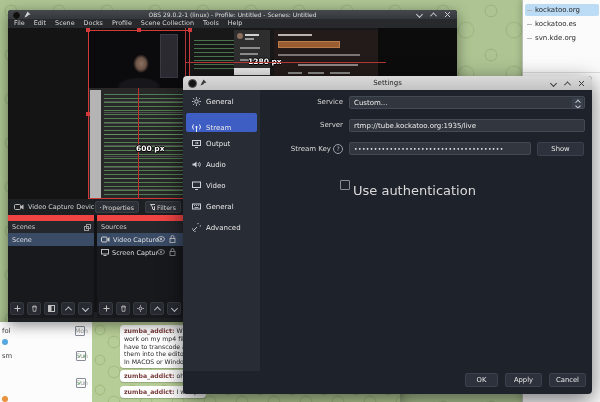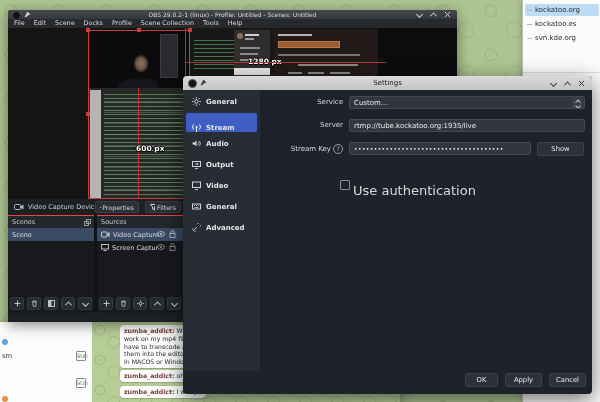--- a/index.html
+++ b/index.html
@@ -70,36 +70,36 @@
   .hdl{position:absolute;width:4px;height:4px;background:#d03a3a;}
   .vguide{position:absolute;left:130px;top:60px;width:1px;height:111px;background:#c03030;}
   .vline2{position:absolute;left:177px;top:0;width:1px;height:58px;background:#b03636;}
   .hline{position:absolute;left:177px;top:34px;width:201px;height:1px;background:#b03636;}
   .darkright{position:absolute;left:370px;top:0;width:79px;height:58px;background:#0c0c0c;}
   
   #ctxbar{position:absolute;left:0;top:189px;width:100%;height:16px;background:#1d2023;}
   #ctxbar .lbl{position:absolute;left:20px;top:4px;font-size:6.5px;color:#cfcfcf;white-space:nowrap;}
   .obtn{position:absolute;top:2px;height:12px;background:#2c3036;border:1px solid #3a3f46;border-radius:2px;
     display:flex;align-items:center;gap:2px;padding:0 4px;box-sizing:border-box;font-size:6.3px;color:#d5d5d5;}
-  .panel{position:absolute;top:205px;height:97px;background:#17191d;border-top:1px solid #ef4444;}
+  .panel{position:absolute;top:205px;height:97px;background:#17191d;border-top:6px solid #ef4444;}
   .phead{position:absolute;left:0;top:0;width:100%;height:12px;background:#24272c;font-size:6.5px;color:#c9c9c9;
     line-height:12px;padding-left:4px;box-sizing:border-box;}
   .prow{position:absolute;left:0;width:100%;height:13px;display:flex;align-items:center;gap:3px;
     padding-left:4px;box-sizing:border-box;font-size:6.5px;color:#dedede;white-space:nowrap;}
   .prow.sel{background:#3a4b66;}
   .ptool{position:absolute;left:2px;bottom:3px;display:flex;gap:3px;}
   .tbtn{width:12px;height:11px;background:#272b31;border:1px solid #34383f;border-radius:2px;
     display:flex;align-items:center;justify-content:center;}
   
   #dlg{left:183px;top:76px;width:409px;height:318px;background:#1e222a;border-radius:4px;box-shadow:0 6px 22px rgba(0,0,0,.55);}
   #dlg-tb{position:absolute;left:0;top:0;width:100%;height:14px;background:linear-gradient(#dadada,#c3c3c3);border-radius:4px 4px 0 0;}
   #dlg-tb .title{position:absolute;left:0;width:100%;text-align:center;font-size:7px;line-height:14px;color:#1c1c1c;}
   #dlg-nav{position:absolute;left:0;top:14px;width:77px;height:281px;background:#272c35;}
   .nitem{margin:2px 3px 0 3px;height:19px;display:flex;align-items:center;gap:5px;padding-left:6px;
-    border-radius:2px;font-size:7px;color:#e6e6e6;font-weight:bold;}
+    border-radius:2px;font-size:7px;color:#e6e6e6;}
   .nitem.sel{background:#3f5ec4;align-items:flex-end;}
   .flabel{position:absolute;left:78px;width:82px;text-align:right;font-size:7px;color:#d8d8d8;
     display:flex;justify-content:flex-end;align-items:center;gap:2px;}
   .ffield{position:absolute;left:166px;height:13px;background:#31363f;border:1px solid #434955;border-radius:2px;
     font-size:7px;line-height:12px;color:#ececec;padding:0 4px;box-sizing:border-box;white-space:nowrap;overflow:hidden;}
   .spin{position:absolute;right:1px;top:1px;width:11px;height:11px;background:#3a404b;border-radius:1px;
     display:flex;flex-direction:column;align-items:center;justify-content:center;gap:1px;}
   .fbtn{position:absolute;top:297px;height:14px;background:#2c313b;border:1px solid #3a404c;border-radius:2px;
     color:#e8e8e8;font-size:6.8px;text-align:center;line-height:13px;box-sizing:border-box;}
   .chk{position:absolute;width:8px;height:8px;border:1px solid #878d98;border-radius:1px;background:transparent;}
@@ -129,20 +129,27 @@
     </div>
     <div class="srv-item" style="top:32px">
       <span class="dash"></span>
       <span>svn.kde.org</span>
     </div>
     <div class="sep"></div>
   </div>
 
   <div id="chat" class="win">
     <div id="chat-side">
+      <div class="crow" style="top:2px">
+        <span class="frag">fol</span>
+        <span class="right">
+            <span class="chk"></span>
+            <span class="time">Mon</span>
+          </span>
+      </div>
       <div class="crow" style="top:13px">
         <span class="dot" style="background:#58a7e0"></span>
         <span class="right">
             <span class="time"></span>
           </span>
       </div>
       <div class="crow" style="top:27px">
         <span class="frag">sm</span>
         <span class="right">
             <span class="chk">✓✓</span>
@@ -404,31 +411,31 @@
       </div>
       <div class="nitem sel">
         <svg width="9" height="9">
             <circle cx="4.5" cy="4" r="1" fill="#fff"></circle>
             <path d="M1.5 6.5a4 4 0 0 1 0-5M7.5 1.5a4 4 0 0 1 0 5M4.5 5v4" fill="none" stroke="#fff" stroke-width=".9"></path>
           </svg>
         <span>Stream</span>
       </div>
       <div class="nitem">
         <svg width="9" height="9">
+            <rect x="0.5" y="1.5" width="8" height="5" fill="none" stroke="#cfd2d8"></rect>
+            <path d="M3 8.5h3M3 4h3M5 2.8L6.2 4 5 5.2" fill="none" stroke="#cfd2d8" stroke-width=".9"></path>
+          </svg>
+        <span>Output</span>
+      </div>
+      <div class="nitem">
+        <svg width="9" height="9">
             <path d="M.5 3.5h1.8L4.5 1.5v6l-2.2-2H.5z" fill="#cfd2d8"></path>
             <path d="M6 3a2.2 2.2 0 0 1 0 3M7.4 2a3.8 3.8 0 0 1 0 5" fill="none" stroke="#cfd2d8" stroke-width=".8"></path>
           </svg>
         <span>Audio</span>
-      </div>
-      <div class="nitem">
-        <svg width="9" height="9">
-            <rect x="0.5" y="1.5" width="8" height="5" fill="none" stroke="#cfd2d8"></rect>
-            <path d="M3 8.5h3M3 4h3M5 2.8L6.2 4 5 5.2" fill="none" stroke="#cfd2d8" stroke-width=".9"></path>
-          </svg>
-        <span>Output</span>
       </div>
       <div class="nitem">
         <svg width="9" height="9">
             <rect x="0.5" y="1" width="8" height="5.5" fill="none" stroke="#cfd2d8"></rect>
             <path d="M3 8.5h3" stroke="#cfd2d8" stroke-width=".9"></path>
           </svg>
         <span>Video</span>
       </div>
       <div class="nitem">
         <svg width="9" height="9">

